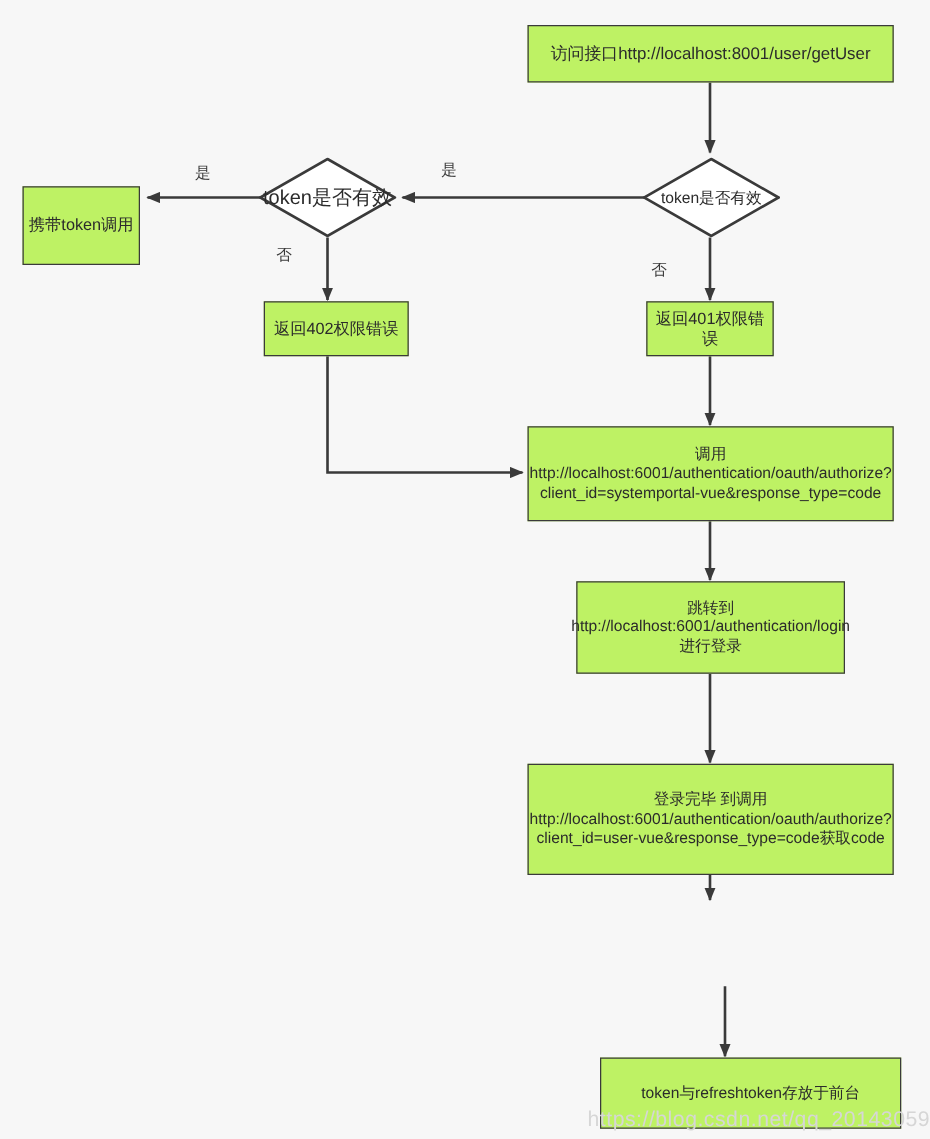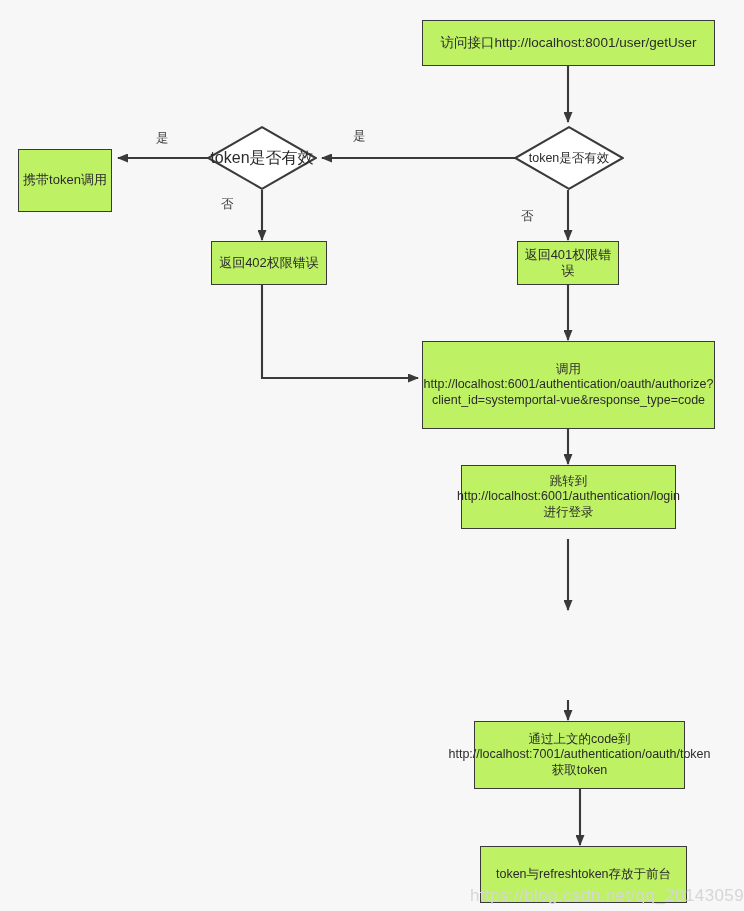--- a/index.html
+++ b/index.html
@@ -129,34 +129,34 @@
   </div>
 
   <div class="node box" style="left:211px; top:241px; width:116px; height:44px; font-size:13px;">
     <span>返回402权限错误</span>
   </div>
 
   <div class="node box" style="left:517px; top:241px; width:102px; height:44px; font-size:13px;">
     <span>返回401权限错误</span>
   </div>
 
-  <div class="node box" style="left:422px; top:341px; width:293px; height:88px; font-size:12.5px;">
+  <div class="node box" style="left:422px; top:341px; width:293px; height:76px; font-size:12.5px;">
     <span>调用 http://localhost:6001/authentication/oauth/authorize?client_id=systemportal-vue&amp;response_type=code</span>
   </div>
 
-  <div class="node box" style="left:461px; top:465px; width:215px; height:64px; font-size:12.5px;text-align:center;">
+  <div class="node box" style="left:461px; top:465px; width:215px; height:74px; font-size:12.5px;text-align:center;">
     <span>跳转到 http://localhost:6001/authentication/login进行登录</span>
   </div>
 
-
-  <div class="node box" style="left:474px; top:721px; width:211px; height:68px; font-size:12.5px;">
-    <span>通过上文的code到 http://localhost:7001/authentication/oauth/token获取token</span>
+  <div class="node box" style="left:422px; top:611px; width:293px; height:89px; font-size:12.5px;">
+    <span>登录完毕 到调用 http://localhost:6001/authentication/oauth/authorize?client_id=user-vue&amp;response_type=code获取code</span>
   </div>
 
-  <div class="node box" style="left:480px; top:846px; width:207px; height:57px; font-size:12.5px;">
+
+  <div class="node box" style="left:480px; top:846px; width:241px; height:57px; font-size:12.5px;">
     <span>token与refreshtoken存放于前台</span>
   </div>
 
   <div class="edge-label" style="left:156px; top:130px; font-size:12.5px;">是</div>
   <div class="edge-label" style="left:353px; top:128px; font-size:12.5px;">是</div>
   <div class="edge-label" style="left:221px; top:196px; font-size:12.5px;">否</div>
   <div class="edge-label" style="left:521px; top:208px; font-size:12.5px;">否</div>
 
   <div class="watermark" style="left:470px; top:886px; font-size:17px;">https://blog.csdn.net/qq_20143059</div>
 

